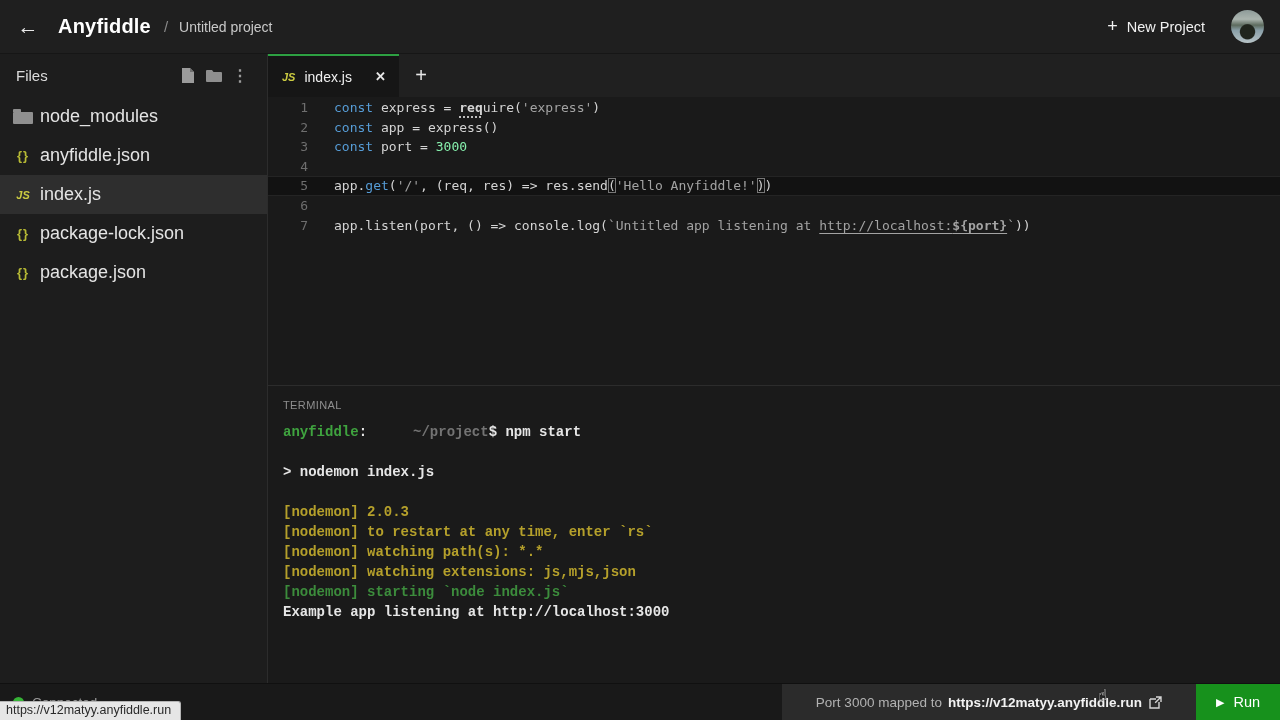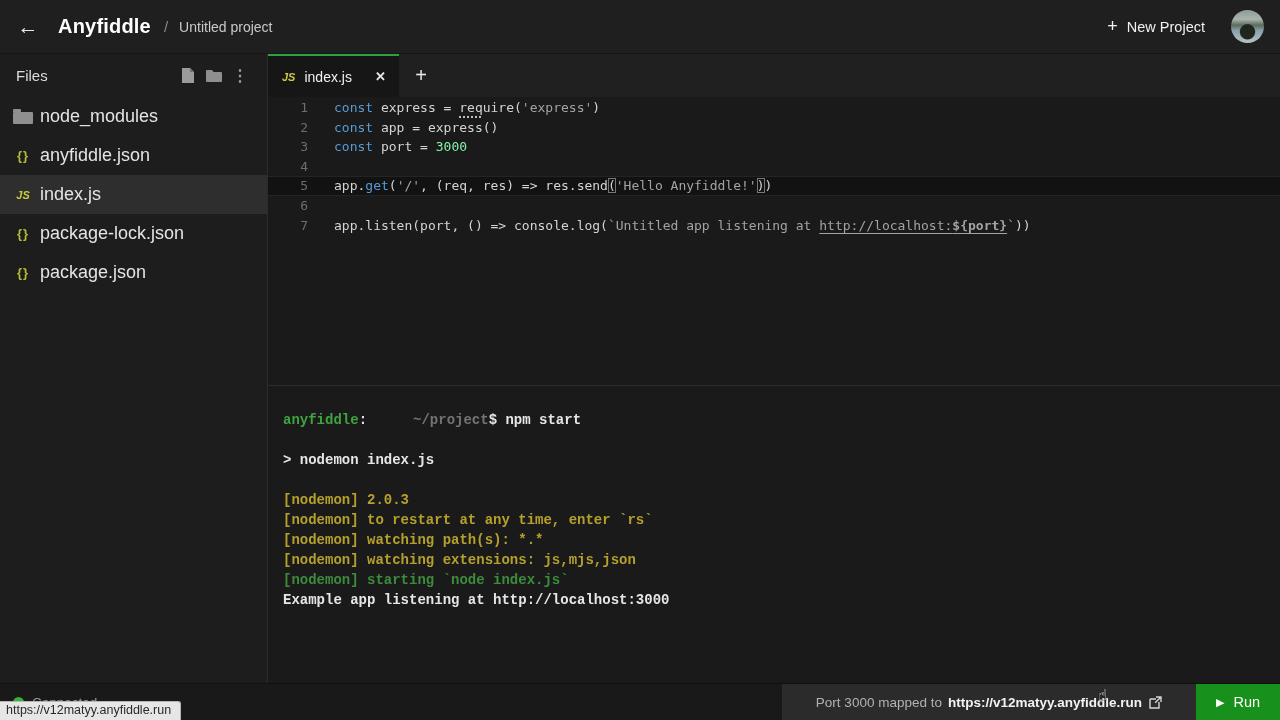--- a/index.html
+++ b/index.html
@@ -53,21 +53,21 @@
   .code-area { height:288px; flex:0 0 288px; background:#1a1a1a; font-family:"DejaVu Sans Mono", monospace; font-size:13px; padding-top:1px; overflow:hidden; cursor:text; }
   .code-line { height:19.6px; line-height:19.6px; display:flex; white-space:pre; }
   .code-line.cur { background:rgba(0,0,0,0.30); box-shadow:inset 0 1px 0 #242424, inset 0 -1px 0 #242424; }
   .gutter { width:40px; flex:0 0 40px; text-align:right; color:#6e6e6e; margin-right:26px; }
   .code-text { color:#d4d4d4; }
   .kw { color:#569cd6; }
   .pl { color:#d4d4d4; }
   .fn { color:#569cd6; }
   .str { color:#a3a3a3; }
   .num { color:#86efac; }
-  .hint { text-decoration:underline dotted #bdbdbd 1.5px; text-underline-offset:4px; }
+  .hint { text-decoration:underline dotted #bdbdbd 1.5px; text-underline-offset:4px;font-weight:bold; }
   .lnk { text-decoration:underline; text-underline-offset:3px; }
   .strb { font-weight:700; }
   .bm { outline:1px solid #777; outline-offset:-1px; }
 
   
   .terminal { flex:1; background:#1a1a1a; border-top:1px solid #2c2c2c; padding:13px 0 0 15px; overflow:hidden; cursor:text; }
   .term-title { color:#8f8f8f; font-size:11px; letter-spacing:.4px; }
   .term-lines { margin-top:11px; font-family:"Liberation Mono", monospace; font-size:14px; font-weight:700; }
   .term-line { height:20px; line-height:20px; white-space:pre; }
   .tw { color:#e6e6e6; }
@@ -176,20 +176,21 @@
             <div class="code-line"><span class="gutter">2</span><span class="code-text"><span class="kw">const</span><span class="pl"> app = express()</span></span></div>
             <div class="code-line"><span class="gutter">3</span><span class="code-text"><span class="kw">const</span><span class="pl"> port = </span><span class="num">3000</span></span></div>
             <div class="code-line"><span class="gutter">4</span><span class="code-text"></span></div>
             <div class="code-line cur"><span class="gutter">5</span><span class="code-text"><span class="pl">app.</span><span class="fn">get</span><span class="pl">(</span><span class="str">'/'</span><span class="pl">, (req, res) =&gt; res.send</span><span class="pl bm">(</span><span class="str">'Hello Anyfiddle!'</span><span class="pl bm">)</span><span class="pl">)</span></span></div>
             <div class="code-line"><span class="gutter">6</span><span class="code-text"></span></div>
             <div class="code-line"><span class="gutter">7</span><span class="code-text"><span class="pl">app.listen(port, () =&gt; console.log(</span><span class="str">`Untitled app listening at </span><span class="str lnk">http://localhost:</span><span class="str lnk strb">${port}</span><span class="str">`</span><span class="pl">))</span></span></div>
           </div>
       </div>
 
       <div class="terminal">
+        <div class="term-title">TERMINAL</div>
         <div class="term-lines">
             <div class="term-line"><span class="tg">anyfiddle</span><span class="tw">:</span><span class="tb">~/project</span><span class="tw">$</span><span class="tw"> npm start</span></div>
             <div class="term-line">&nbsp;</div>
             <div class="term-line"><span class="tw">&gt; nodemon index.js</span></div>
             <div class="term-line">&nbsp;</div>
             <div class="term-line"><span class="ty">[nodemon] 2.0.3</span></div>
             <div class="term-line"><span class="ty">[nodemon] to restart at any time, enter `rs`</span></div>
             <div class="term-line"><span class="ty">[nodemon] watching path(s): *.*</span></div>
             <div class="term-line"><span class="ty">[nodemon] watching extensions: js,mjs,json</span></div>
             <div class="term-line"><span class="tg2">[nodemon] starting `node index.js`</span></div>

